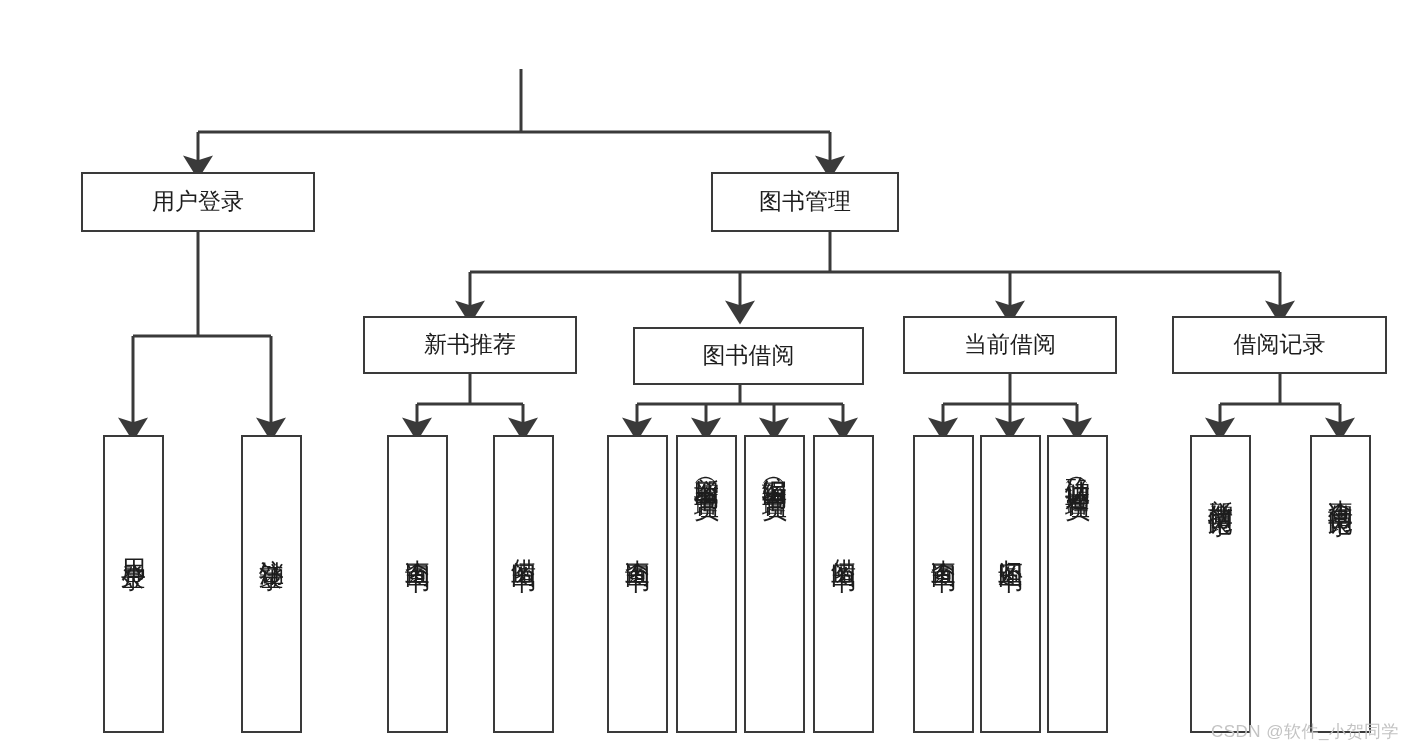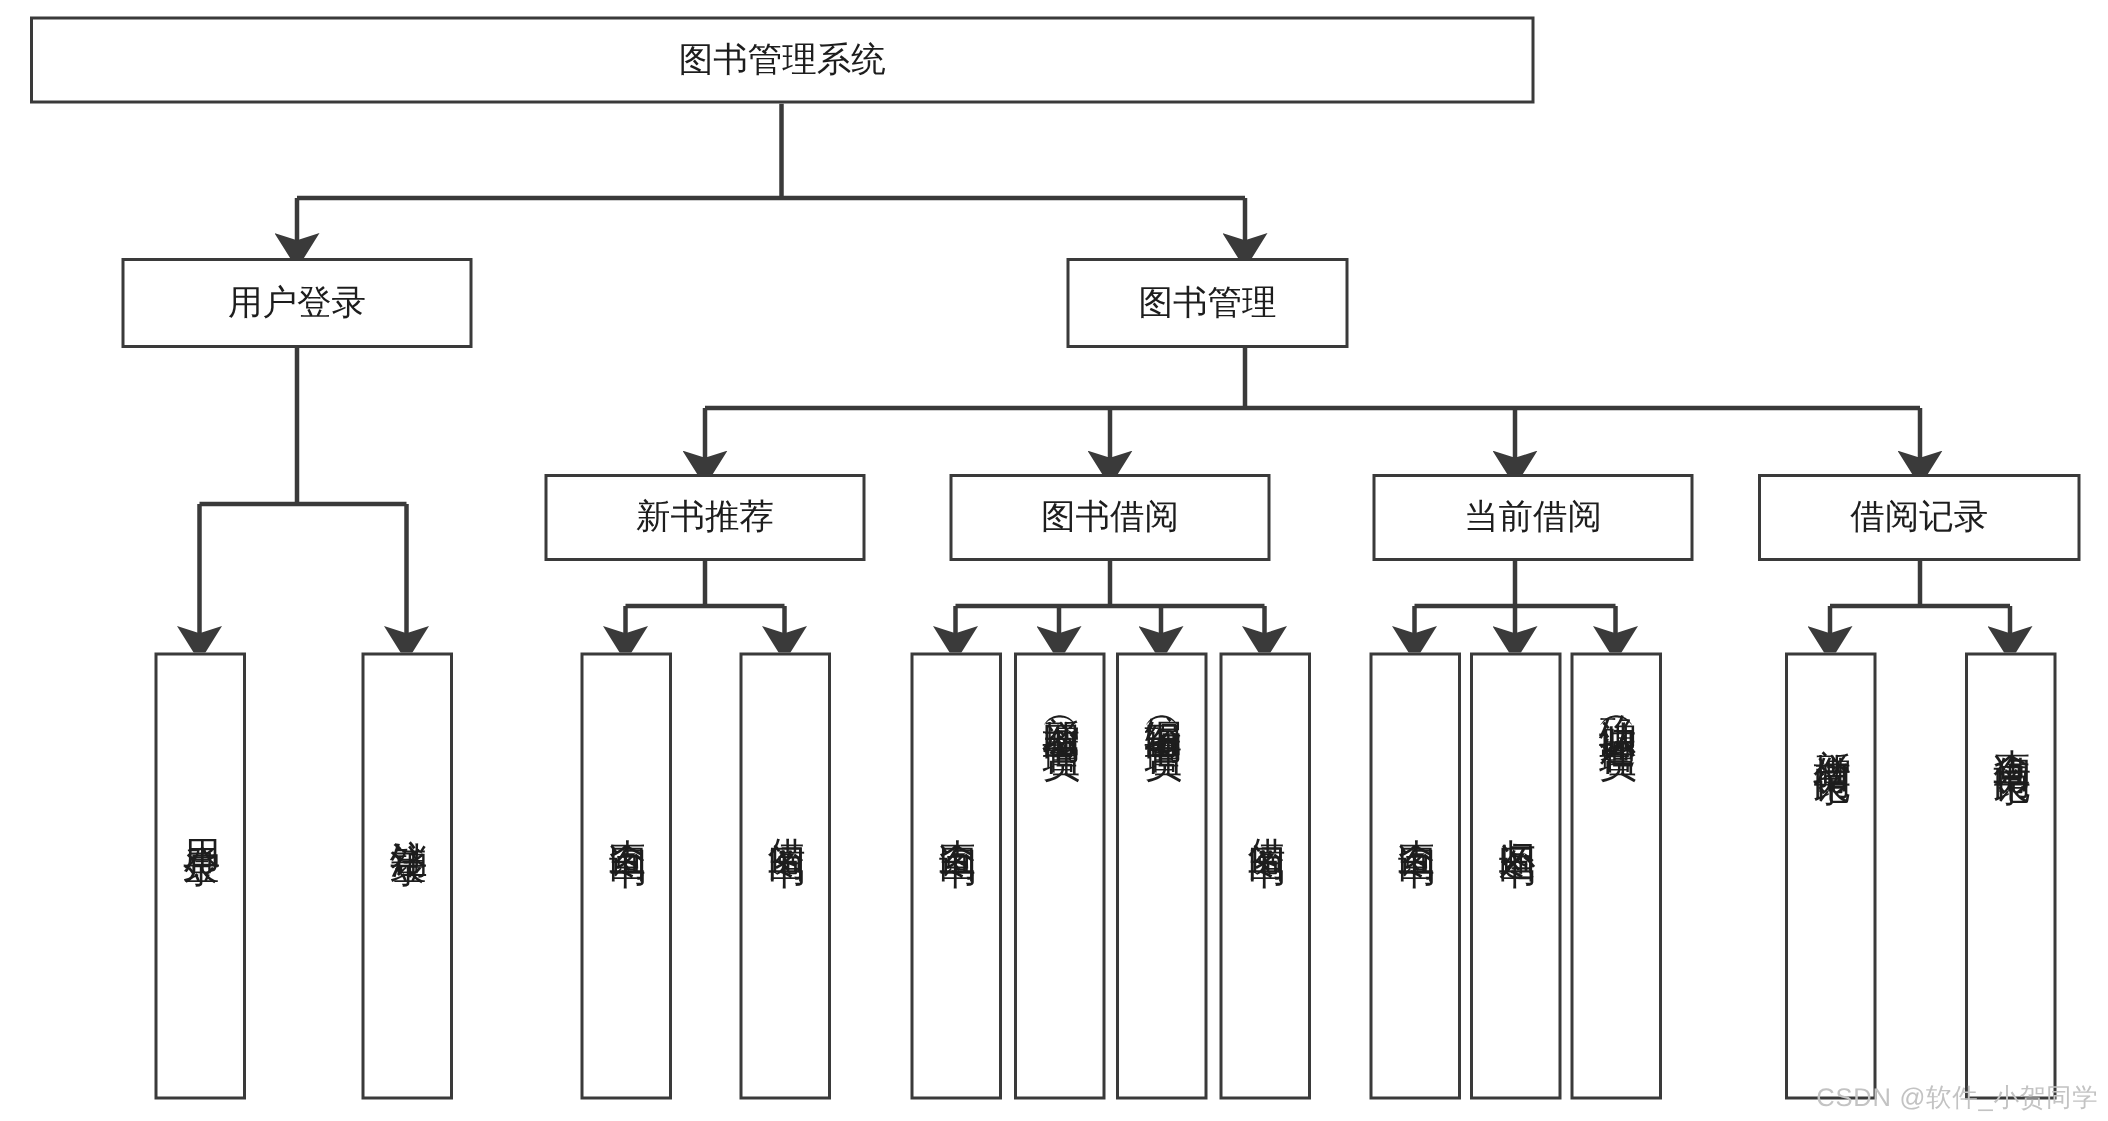--- a/index.html
+++ b/index.html
@@ -126,38 +126,35 @@
       <path d="M1010,404 L1010,427" marker-end="url(#arrowhead)"></path>
       <path d="M1077,404 L1077,427" marker-end="url(#arrowhead)"></path>
 
       <path d="M1280,374 L1280,404"></path>
       <path d="M1220,404 L1340,404"></path>
       <path d="M1220,404 L1220,427" marker-end="url(#arrowhead)"></path>
       <path d="M1340,404 L1340,427" marker-end="url(#arrowhead)"></path>
     </g>
   </svg>
 
-  <div class="node horizontal" style="left:20px; top:11px; width:1003px; height:58px;">
-    <span class="label">图书管理系统</span>
-  </div>
 
   <div class="node horizontal" style="left:81px; top:172px; width:234px; height:60px;">
     <span class="label">用户登录</span>
   </div>
   <div class="node horizontal" style="left:711px; top:172px; width:188px; height:60px;">
     <span class="label">图书管理</span>
   </div>
 
   <div class="node horizontal" style="left:363px; top:316px; width:214px; height:58px;">
     <span class="label">新书推荐</span>
   </div>
-  <div class="node horizontal" style="left:633px; top:316px; width:214px; height:58px;">
+  <div class="node horizontal" style="left:633px; top:327px; width:231px; height:58px;">
     <span class="label">图书借阅</span>
   </div>
-  <div class="node horizontal" style="left:903px; top:316px; width:214px; height:58px;margin-left:12px;">
+  <div class="node horizontal" style="left:903px; top:316px; width:214px; height:58px;">
     <span class="label">当前借阅</span>
   </div>
   <div class="node horizontal" style="left:1172px; top:316px; width:215px; height:58px;">
     <span class="label">借阅记录</span>
   </div>
 
   <div class="node vertical mid2" style="left:103px; top:435px; width:61px; height:298px;">
     <span class="label">用户登录</span>
   </div>
   <div class="node vertical mid2" style="left:241px; top:435px; width:61px; height:298px;">

